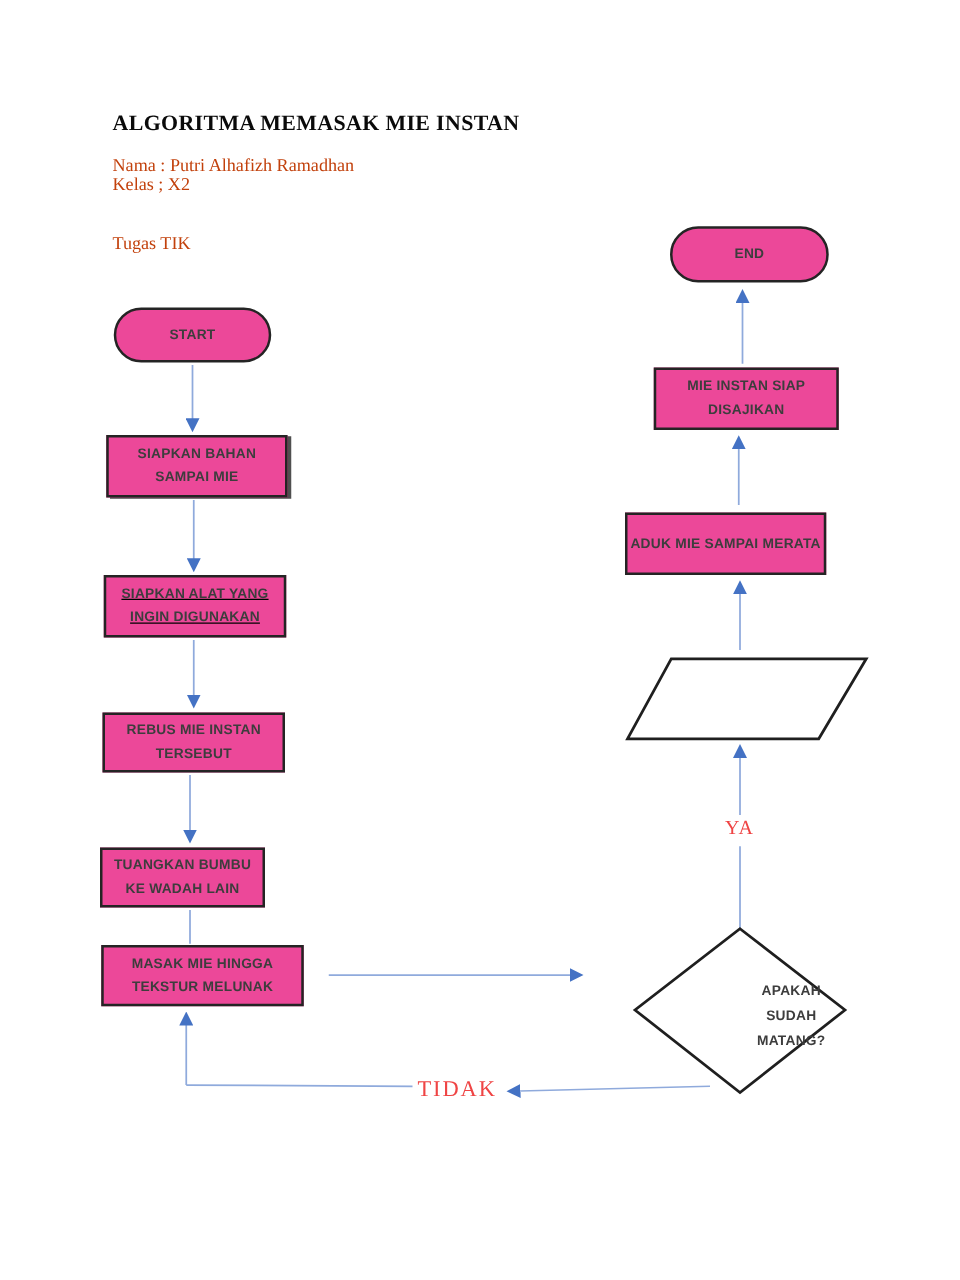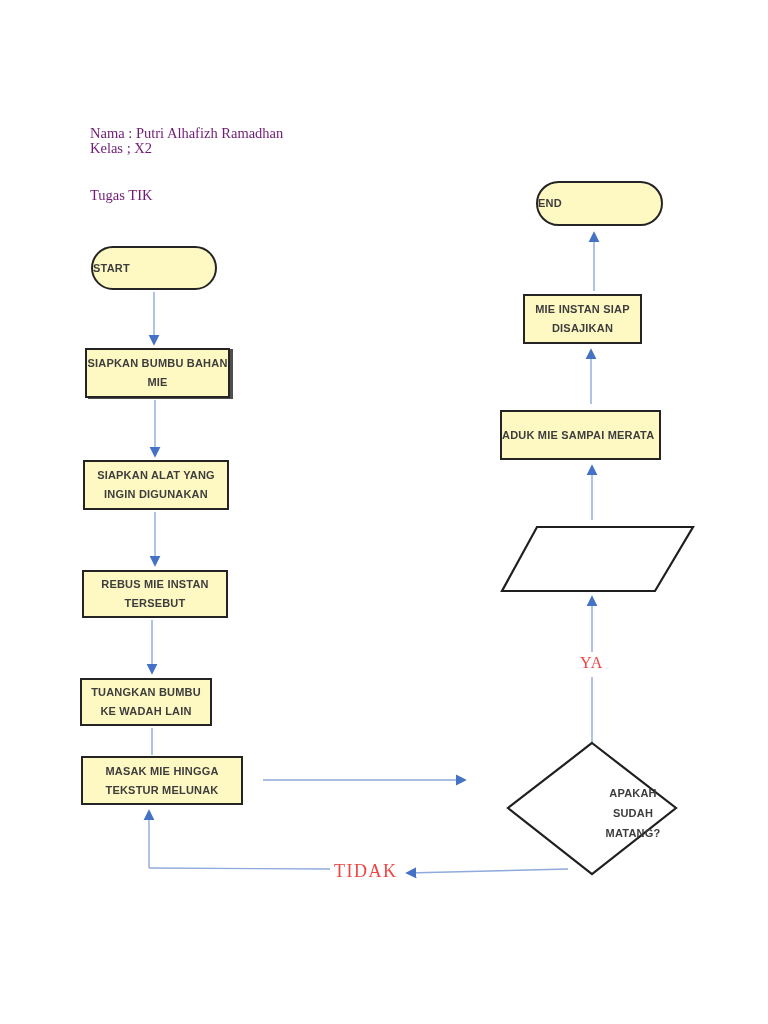--- a/index.html
+++ b/index.html
@@ -2,41 +2,42 @@
 <html><head>
 <meta charset="utf-8">
 <style>
   html,body{margin:0;padding:0;background:#ffffff;}
   .page{position:relative;width:768px;height:1024px;background:#ffffff;overflow:hidden;
         font-family:"Liberation Sans",sans-serif;}
   .doc-title{position:absolute;left:90px;top:88px;
              font-family:"Liberation Serif",serif;font-weight:bold;font-size:17.5px;
              color:#0a0a0a;letter-spacing:.3px;white-space:nowrap;}
   .doc-meta{position:absolute;left:90px;
-            font-family:"Liberation Serif",serif;font-size:14.5px;color:#701a75;
+            font-family:"Liberation Serif",serif;font-size:14.5px;color:#c2410c;
             white-space:nowrap;}
   .connectors{position:absolute;left:0;top:0;z-index:1;}
-  .node{position:absolute;z-index:2;background:#fef9c3;border:2px solid #242424;
-        display:flex;align-items:center;box-sizing:border-box;}
+  .node{position:absolute;z-index:2;background:#ec4899;border:2px solid #242424;
+        display:flex;align-items:center;justify-content:center;box-sizing:border-box;}
   .terminator{border-radius:23px;}
   .shadow-right{box-shadow:3px 1px 0 #4f4f4f;}
   .node-label{font-weight:bold;font-size:11px;line-height:1.7;color:#3d3d3d;
               text-align:center;letter-spacing:.2px;}
   .float-label{position:absolute;z-index:3;font-weight:bold;font-size:11px;line-height:1.8;
                color:#3d3d3d;text-align:center;letter-spacing:.2px;}
   .branch-label{position:absolute;z-index:3;font-family:"Liberation Serif",serif;
                 color:#ef4444;white-space:nowrap;}
   .ya{left:580px;top:654px;font-size:16px;letter-spacing:1px;}
   .tidak{left:334px;top:861px;font-size:18px;letter-spacing:1.5px;}
 </style>
 </head>
 <body>
 
 <div class="page">
 
+  <div class="doc-title">ALGORITMA MEMASAK MIE INSTAN</div>
   <div class="doc-meta" style="top:125px">Nama : Putri Alhafizh Ramadhan</div>
   <div class="doc-meta" style="top:140px">Kelas ; X2</div>
   <div class="doc-meta" style="top:187px">Tugas TIK</div>
 
   <svg class="connectors" width="768" height="1024" viewBox="0 0 768 1024">
     <defs>
       <marker id="ah" viewBox="0 0 10 10" refX="7.5" refY="5" markerWidth="8" markerHeight="8" orient="auto">
         <path d="M0,0 L10,5 L0,10 Z" fill="#4472c4"></path>
       </marker>
     </defs>
@@ -61,36 +62,36 @@
   </svg>
 
   <div class="node terminator" style="left:91px;top:246px;width:126px;height:44px;">
     <span class="node-label">START</span>
   </div>
   <div class="node terminator" style="left:536px;top:181px;width:127px;height:45px;">
     <span class="node-label">END</span>
   </div>
 
   <div class="node shadow-right" style="left:85px;top:348px;width:145px;height:50px;">
-    <span class="node-label">SIAPKAN BUMBU BAHAN MIE</span>
+    <span class="node-label">SIAPKAN BAHAN SAMPAI MIE</span>
   </div>
-  <div class="node" style="left:83px;top:460px;width:146px;height:50px;">
+  <div class="node" style="left:83px;top:460px;width:146px;height:50px;text-decoration:underline;">
     <span class="node-label">SIAPKAN ALAT YANG INGIN DIGUNAKAN</span>
   </div>
   <div class="node" style="left:82px;top:570px;width:146px;height:48px;">
     <span class="node-label">REBUS MIE INSTAN TERSEBUT</span>
   </div>
   <div class="node" style="left:80px;top:678px;width:132px;height:48px;">
     <span class="node-label">TUANGKAN BUMBU KE WADAH LAIN</span>
   </div>
   <div class="node" style="left:81px;top:756px;width:162px;height:49px;">
     <span class="node-label">MASAK MIE HINGGA TEKSTUR MELUNAK</span>
   </div>
 
-  <div class="node" style="left:523px;top:294px;width:119px;height:50px;">
+  <div class="node" style="left:523px;top:294px;width:148px;height:50px;">
     <span class="node-label">MIE INSTAN SIAP DISAJIKAN</span>
   </div>
   <div class="node" style="left:500px;top:410px;width:161px;height:50px;">
     <span class="node-label">ADUK MIE SAMPAI MERATA</span>
   </div>
 
   <div class="float-label" style="left:594px;top:784px;width:78px;">APAKAH SUDAH MATANG?</div>
 
   <div class="branch-label ya">YA</div>
   <div class="branch-label tidak">TIDAK</div>

